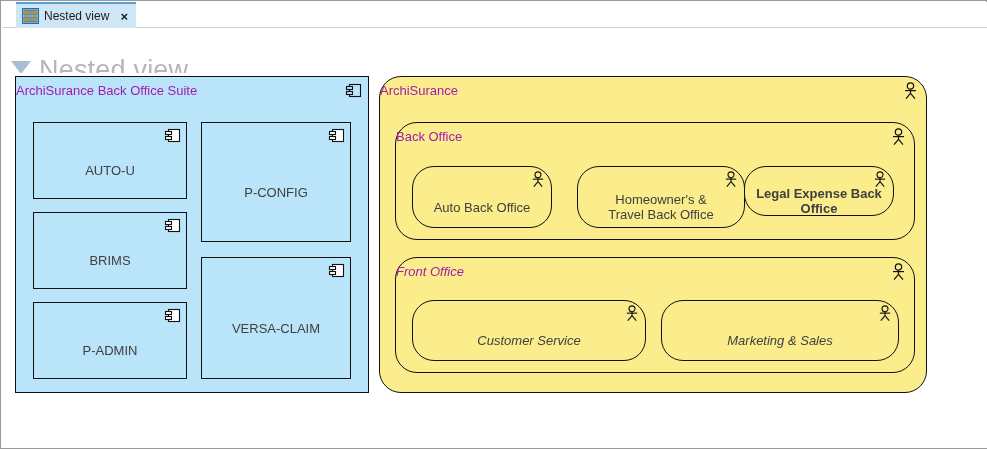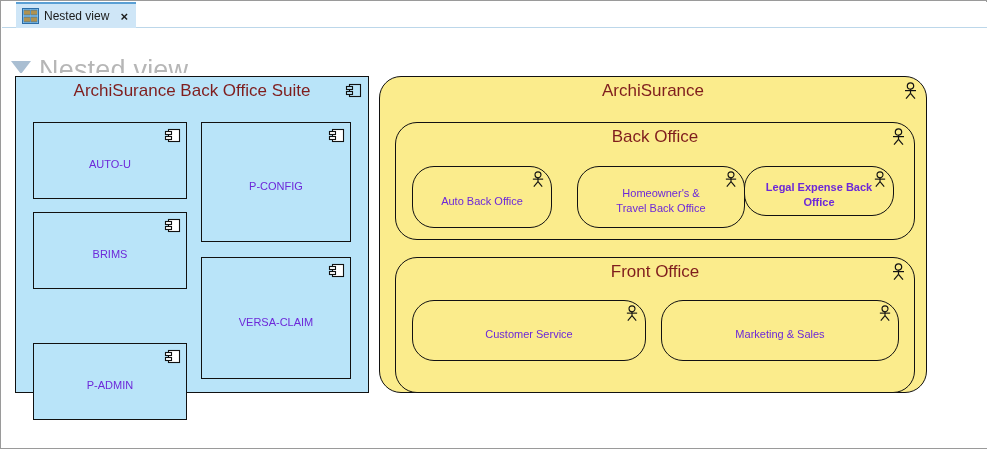--- a/index.html
+++ b/index.html
@@ -75,28 +75,28 @@
   
   .nbox{
     position:absolute;box-sizing:border-box;
     border:1.6px solid #111111;
   }
   .blue{background:#b9e4f9;}
   .yellow{background:#fbec8c;border-radius:22px;}
 
   
   .label-center{
-    position:absolute;left:0;top:4px;width:100%;height:100%;
+    position:absolute;left:0;top:10px;width:100%;height:100%;
     display:flex;align-items:center;justify-content:center;
-    font-size:11px;color:#6d28d9;line-height:15px;
+    font-size:13px;color:#404040;line-height:15px;
     text-align:center;white-space:pre-line;pointer-events:none;
   }
   .label-top{
     position:absolute;left:0;top:6px;width:100%;
-    text-align:center;font-size:17px;color:#7f1d1d;line-height:15px;
+    text-align:left;font-size:13px;color:#a21caf;line-height:15px;
     pointer-events:none;
   }
 
   .badge{position:absolute;pointer-events:none;}
 </style>
 </head>
 <body>
 
 <div id="app">
 
@@ -159,21 +159,21 @@
         <div class="label-center">BRIMS</div>
         <span class="badge" style="right:5px;top:5px;">
           <svg width="17" height="15" viewBox="0 0 17 15">
             <rect x="4.5" y="1.5" width="11" height="12" fill="#fff" stroke="#111" stroke-width="1.1"></rect>
             <rect x="1.5" y="3.5" width="6" height="3" fill="#fff" stroke="#111" stroke-width="1.1"></rect>
             <rect x="1.5" y="8.5" width="6" height="3" fill="#fff" stroke="#111" stroke-width="1.1"></rect>
           </svg>
         </span>
       </div>
 
-      <div class="nbox blue" style="left:17px;top:225px;width:154px;height:77px;margin-top:41px;">
+      <div class="nbox blue" style="left:17px;top:225px;width:154px;height:77px;">
         <div class="label-center">P-ADMIN</div>
         <span class="badge" style="right:5px;top:5px;">
           <svg width="17" height="15" viewBox="0 0 17 15">
             <rect x="4.5" y="1.5" width="11" height="12" fill="#fff" stroke="#111" stroke-width="1.1"></rect>
             <rect x="1.5" y="3.5" width="6" height="3" fill="#fff" stroke="#111" stroke-width="1.1"></rect>
             <rect x="1.5" y="8.5" width="6" height="3" fill="#fff" stroke="#111" stroke-width="1.1"></rect>
           </svg>
         </span>
       </div>
 
@@ -259,21 +259,21 @@
               <circle cx="7.5" cy="4" r="3.2" fill="none" stroke="#111" stroke-width="1.2"></circle>
               <line x1="7.5" y1="7.2" x2="7.5" y2="11.5" stroke="#111" stroke-width="1.2"></line>
               <line x1="2" y1="8.6" x2="13" y2="8.6" stroke="#111" stroke-width="1.2"></line>
               <line x1="7.5" y1="11.3" x2="3" y2="16.6" stroke="#111" stroke-width="1.2"></line>
               <line x1="7.5" y1="11.3" x2="12" y2="16.6" stroke="#111" stroke-width="1.2"></line>
             </svg>
           </span>
         </div>
       </div>
 
-      <div class="nbox yellow" style="left:15px;top:180px;width:520px;height:136px;">
+      <div class="nbox yellow" style="left:15px;top:180px;width:520px;height:116px;font-style:italic;">
         <div class="label-top">Front Office</div>
         <span class="badge" style="right:8px;top:5px;">
           <svg width="15" height="18" viewBox="0 0 15 18">
             <circle cx="7.5" cy="4" r="3.2" fill="none" stroke="#111" stroke-width="1.2"></circle>
             <line x1="7.5" y1="7.2" x2="7.5" y2="11.5" stroke="#111" stroke-width="1.2"></line>
             <line x1="2" y1="8.6" x2="13" y2="8.6" stroke="#111" stroke-width="1.2"></line>
             <line x1="7.5" y1="11.3" x2="3" y2="16.6" stroke="#111" stroke-width="1.2"></line>
             <line x1="7.5" y1="11.3" x2="12" y2="16.6" stroke="#111" stroke-width="1.2"></line>
           </svg>
         </span>

